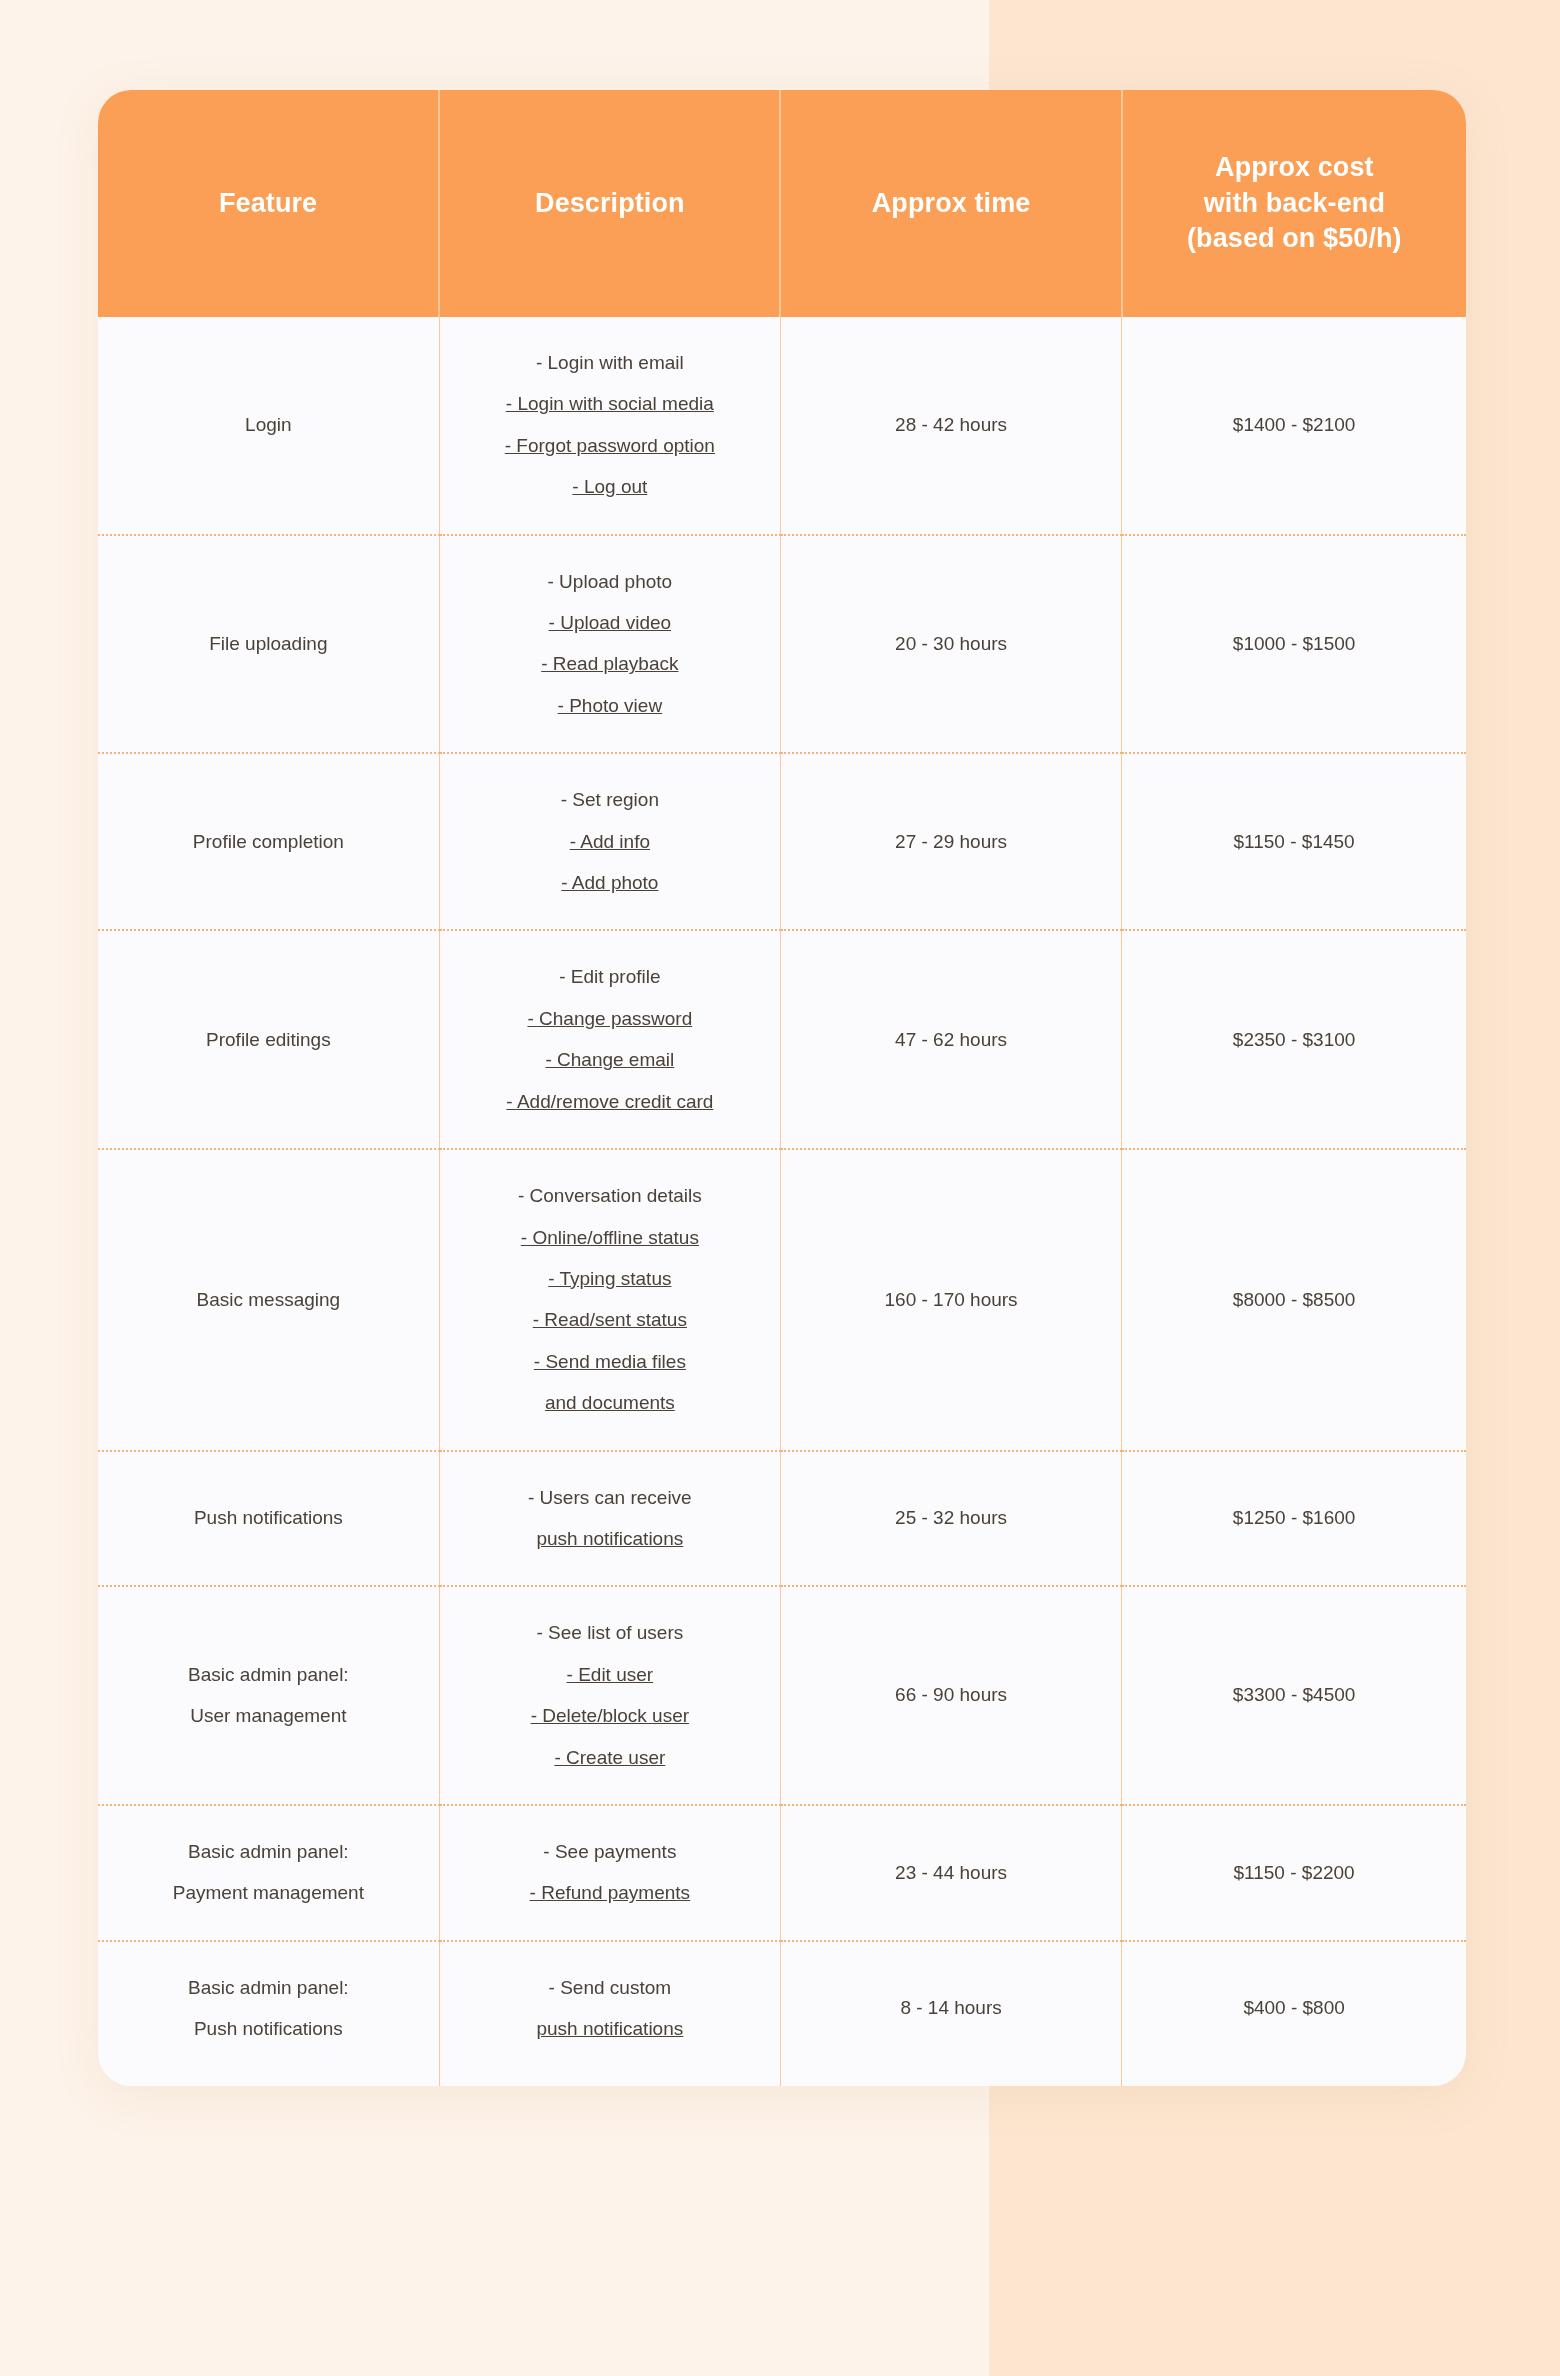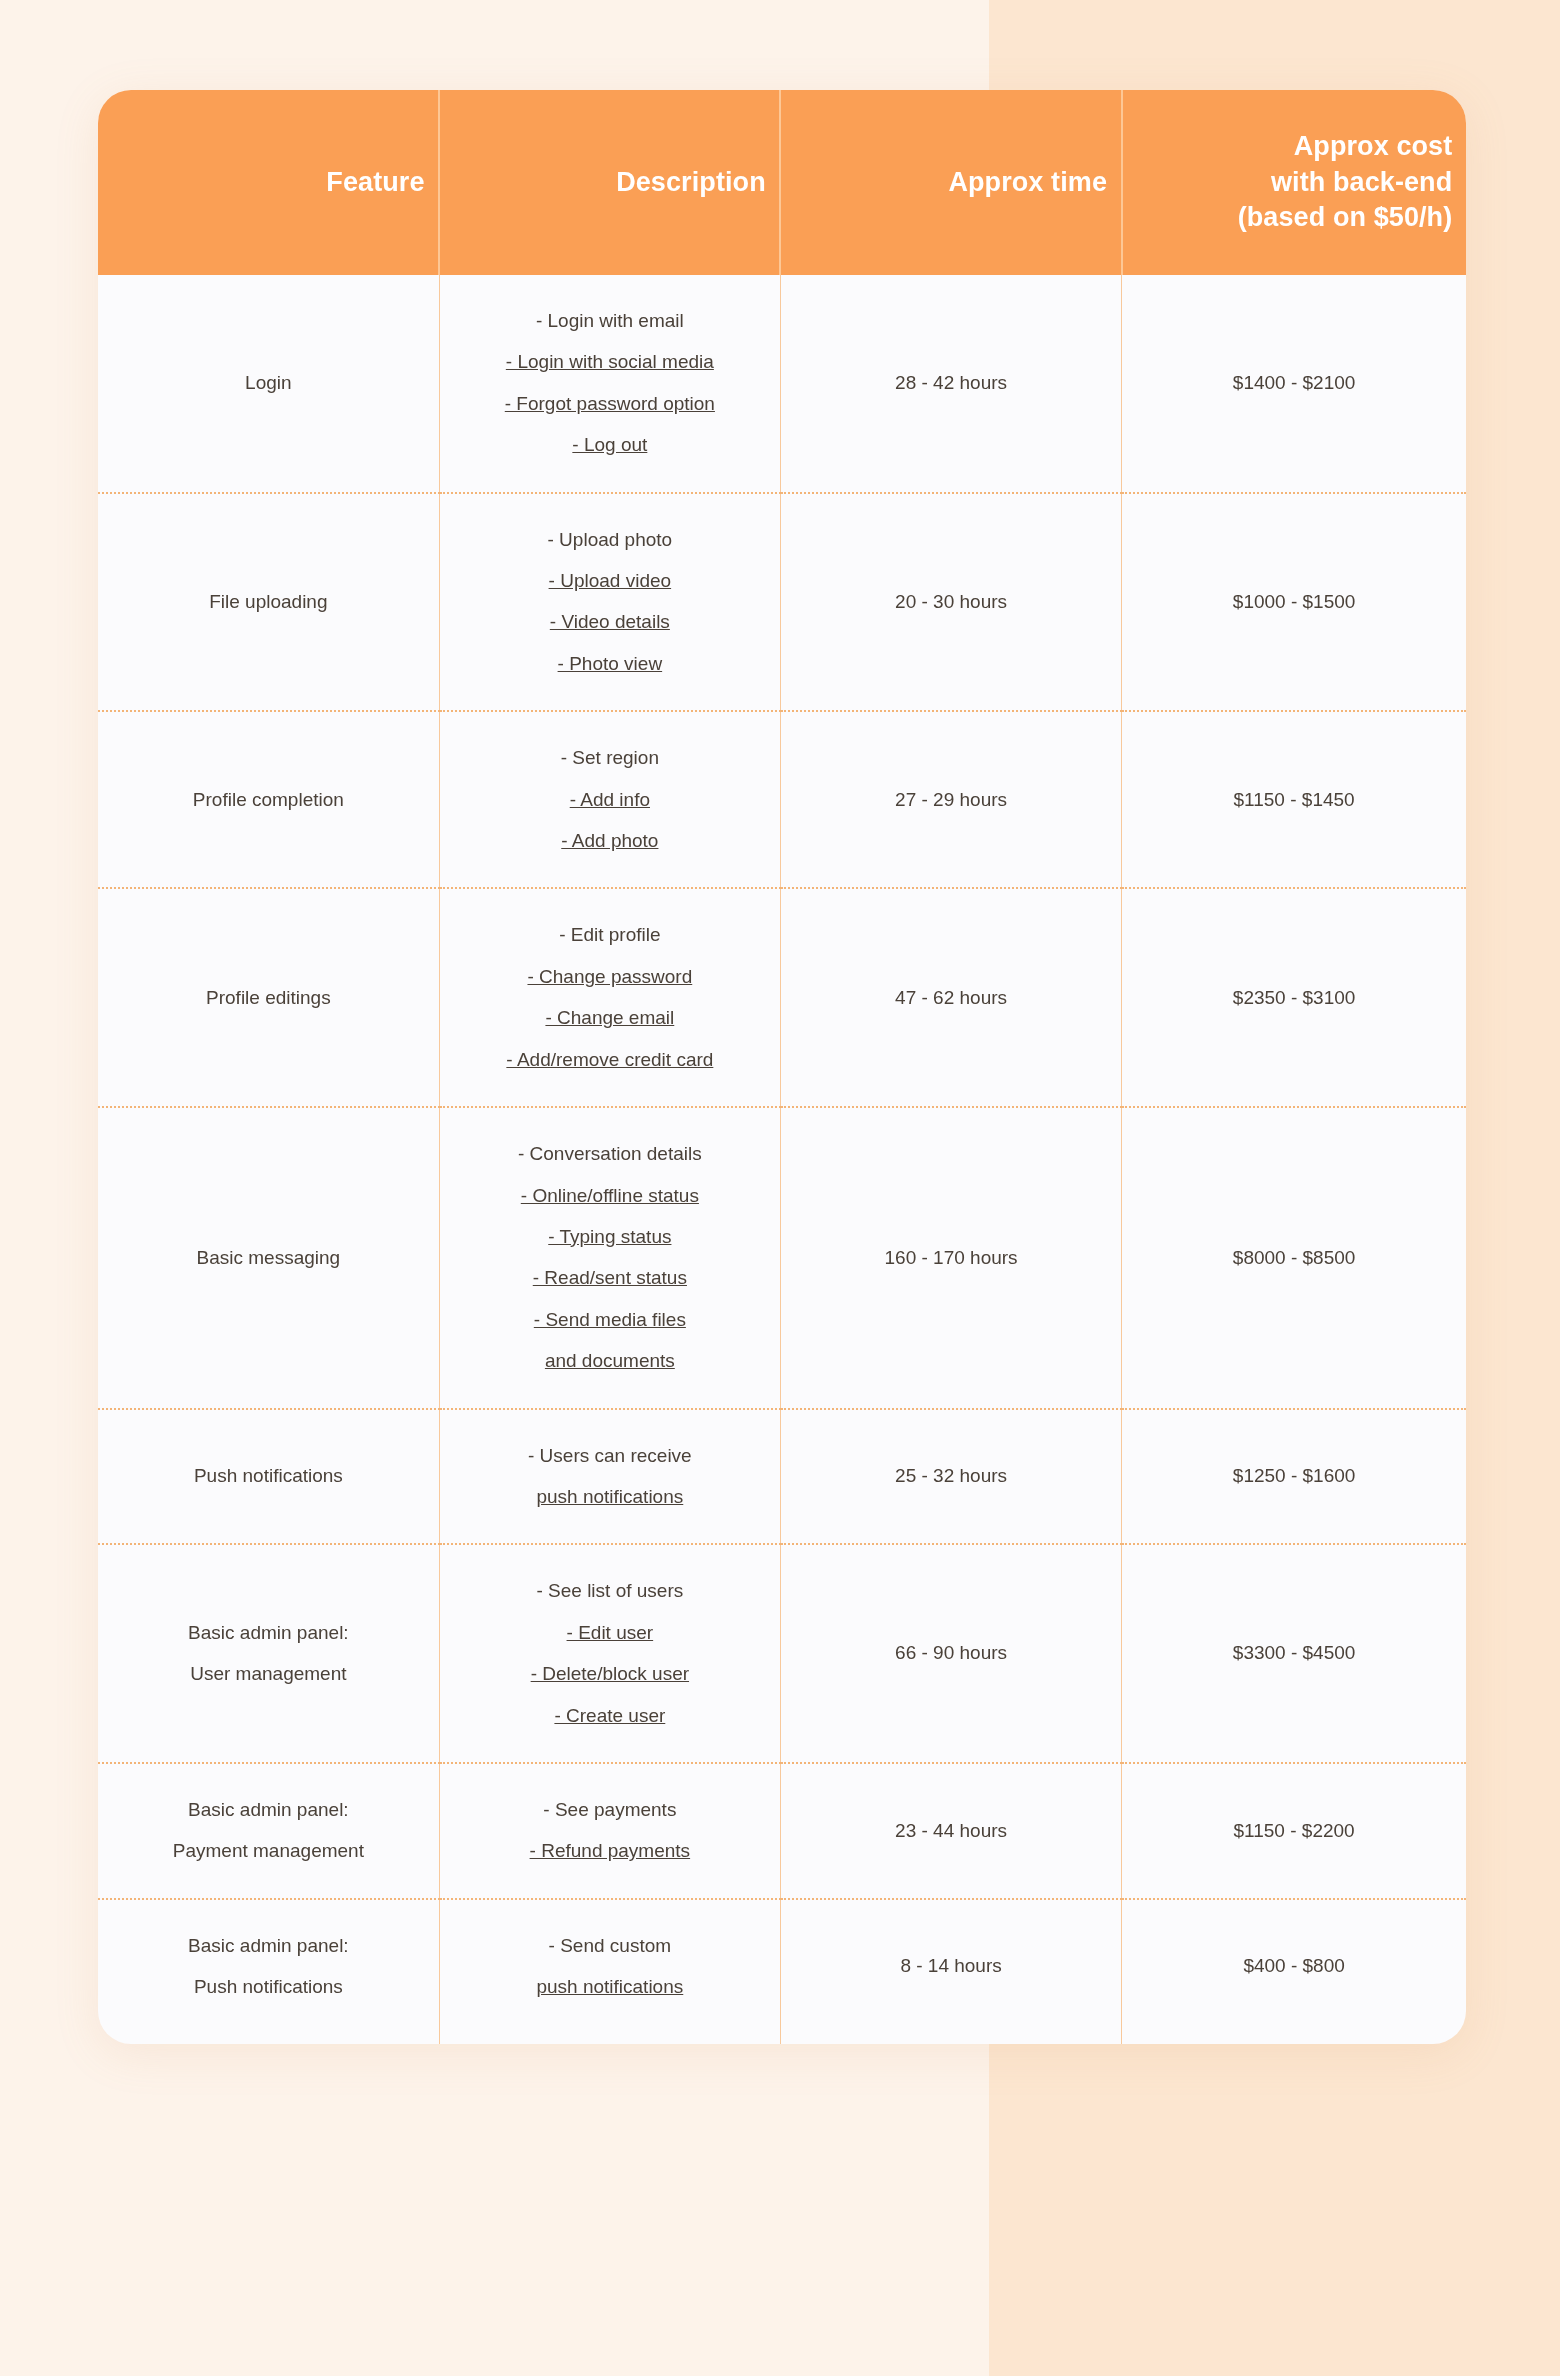--- a/index.html
+++ b/index.html
@@ -55,24 +55,24 @@
   col.c3 { width: 344px; }
 
   
   thead tr { background: #FA9F55; }
 
   thead th {
     color: #FFFFFF;
     font-size: 27px;
     font-weight: bold;
     line-height: 1.32;
-    text-align: right;
+    text-align: center;
     vertical-align: middle;
     padding: 25px 13.7px;
-    height: 185px;
+    height: 227px;
     border-right: 2px solid #FDC795;
     letter-spacing: 0.1px;
   }
   thead th:last-child { border-right: none; }
 
   .hdr-line { display: block; }
 
   
   tbody td {
     color: #4A4139;
@@ -145,21 +145,21 @@
             <span class="cell-line">$1400 - $2100</span>
           </td>
         </tr>
         <tr>
           <td>
             <span class="cell-line">File uploading</span>
           </td>
           <td class="desc">
             <span class="cell-line">- Upload photo</span>
             <span class="cell-line">- Upload video</span>
-            <span class="cell-line">- Video details</span>
+            <span class="cell-line">- Read playback</span>
             <span class="cell-line">- Photo view</span>
           </td>
           <td>
             <span class="cell-line">20 - 30 hours</span>
           </td>
           <td>
             <span class="cell-line">$1000 - $1500</span>
           </td>
         </tr>
         <tr>

